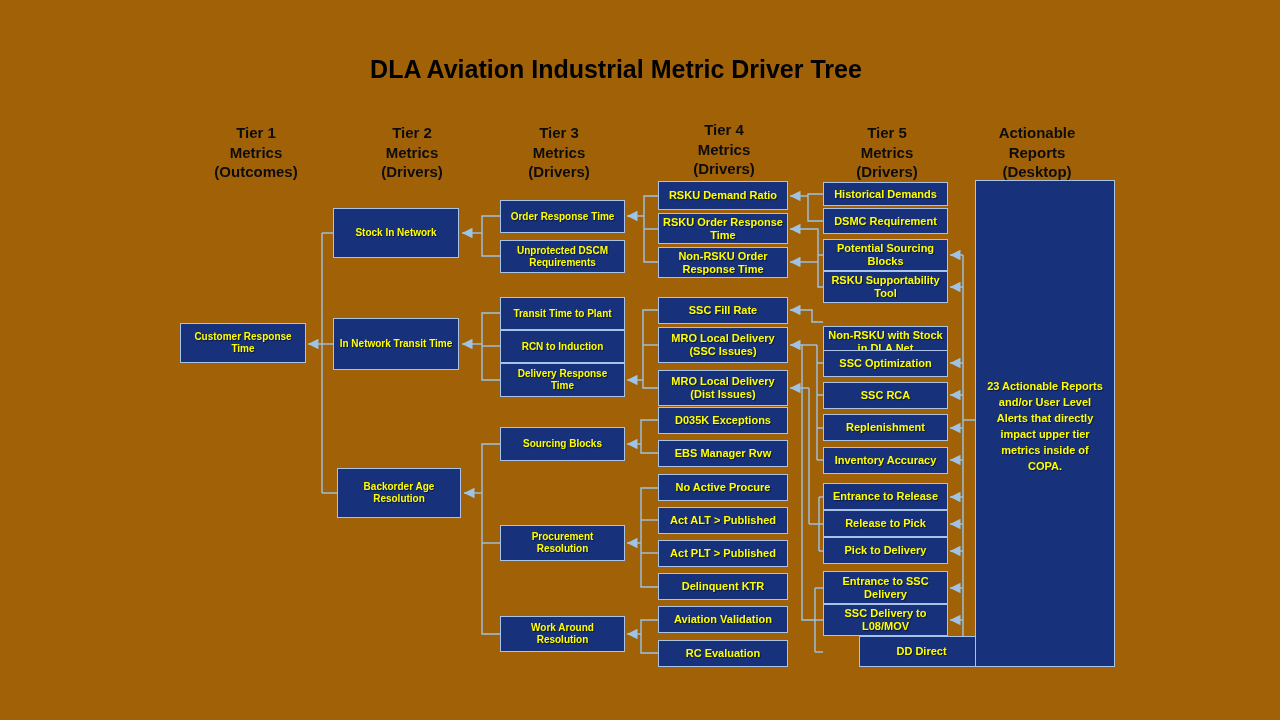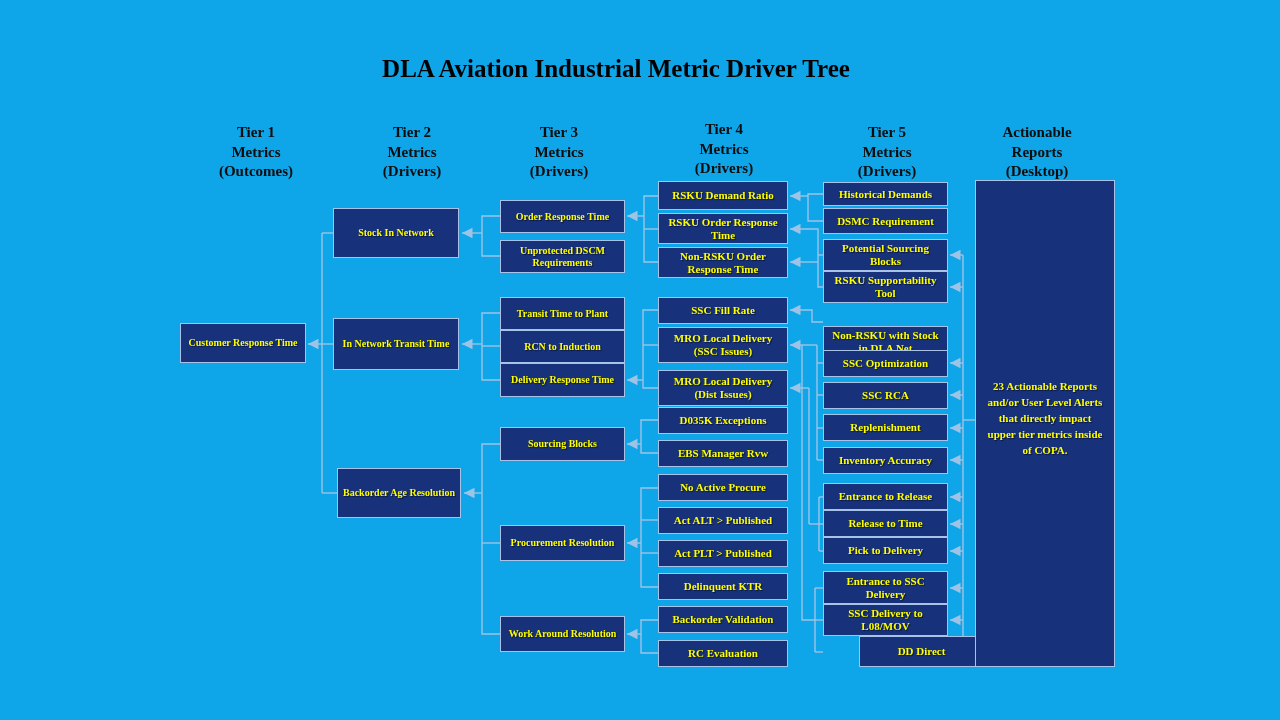--- a/index.html
+++ b/index.html
@@ -1,16 +1,16 @@
 <!DOCTYPE html>
 <html style="--box-fill: #17317B; --box-border: #A8C2E8; --box-text: #FFFF00; --connector: #9DC3E6; --title-text: #000000;"><head>
 <meta charset="utf-8">
 <style>
   html,body { margin:0; padding:0; background:#ffffff; font-family:"Liberation Sans",sans-serif; }
-  .canvas { position:relative; width:1280px; height:720px; background:#0ea5e9; overflow:hidden;font-family:Liberation Serif, serif; }
+  .canvas { position:relative; width:1280px; height:720px; background:#a16207; overflow:hidden; }
   .title { position:absolute; left:0; top:55px; width:1232px; text-align:center;
            font-size:25px; font-weight:bold; color:#000000; }
   .col-header { position:absolute; width:170px; text-align:center; font-size:15px; font-weight:bold;
                 color:#0d0d0d; line-height:1.3; white-space:pre-line; }
   .wires { position:absolute; left:0; top:0; pointer-events:none; }
   .wires path { stroke: var(--connector); stroke-width:1.4; fill:none; }
   .wires .arrhead { fill: var(--connector); stroke:none; }
   .node { position:absolute; box-sizing:border-box; background:var(--box-fill);
           border:1.5px solid var(--box-border); color:var(--box-text);
           font-weight:bold; font-size:11px; line-height:1.18; text-align:center;
@@ -185,21 +185,21 @@
       <div class="node" style="left: 658px; top: 507px; width: 130px; height: 27px;">
         <span>Act ALT &gt; Published</span>
       </div>
       <div class="node" style="left: 658px; top: 540px; width: 130px; height: 27px;">
         <span>Act PLT &gt; Published</span>
       </div>
       <div class="node" style="left: 658px; top: 573px; width: 130px; height: 27px;">
         <span>Delinquent KTR</span>
       </div>
       <div class="node" style="left: 658px; top: 606px; width: 130px; height: 27px;">
-        <span>Backorder Validation</span>
+        <span>Aviation Validation</span>
       </div>
       <div class="node" style="left: 658px; top: 640px; width: 130px; height: 27px;">
         <span>RC Evaluation</span>
       </div>
       <div class="node" style="left: 823px; top: 182px; width: 125px; height: 24px;">
         <span>Historical Demands</span>
       </div>
       <div class="node" style="left: 823px; top: 208px; width: 125px; height: 26px;">
         <span>DSMC Requirement</span>
       </div>
@@ -221,21 +221,21 @@
       <div class="node" style="left: 823px; top: 414px; width: 125px; height: 27px;">
         <span>Replenishment</span>
       </div>
       <div class="node" style="left: 823px; top: 447px; width: 125px; height: 27px;">
         <span>Inventory Accuracy</span>
       </div>
       <div class="node" style="left: 823px; top: 483px; width: 125px; height: 27px;">
         <span>Entrance to Release</span>
       </div>
       <div class="node" style="left: 823px; top: 510px; width: 125px; height: 27px;">
-        <span>Release to Time</span>
+        <span>Release to Pick</span>
       </div>
       <div class="node" style="left: 823px; top: 537px; width: 125px; height: 27px;">
         <span>Pick to Delivery</span>
       </div>
       <div class="node" style="left: 823px; top: 571px; width: 125px; height: 33px;">
         <span>Entrance to SSC Delivery</span>
       </div>
       <div class="node" style="left: 823px; top: 604px; width: 125px; height: 32px;">
         <span>SSC Delivery to L08/MOV</span>
       </div>

